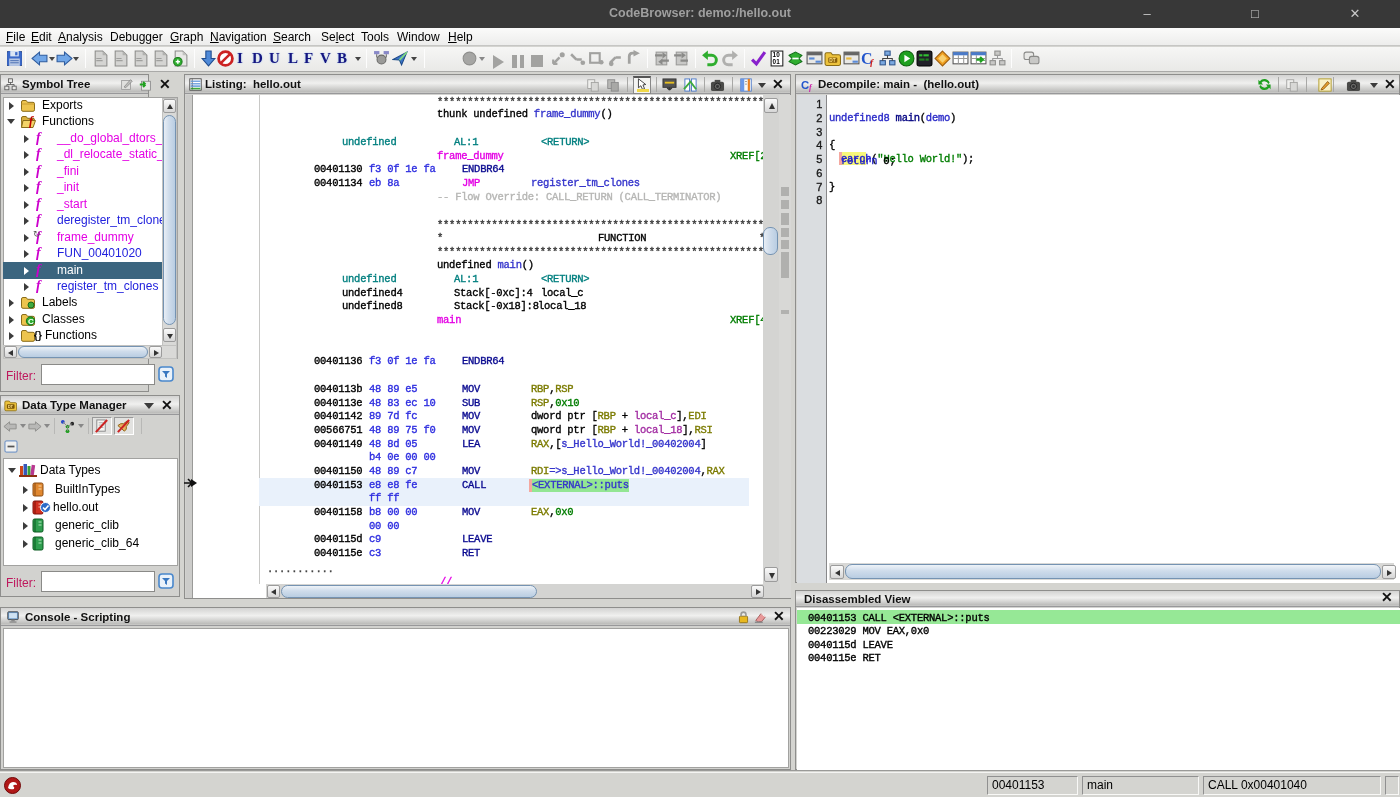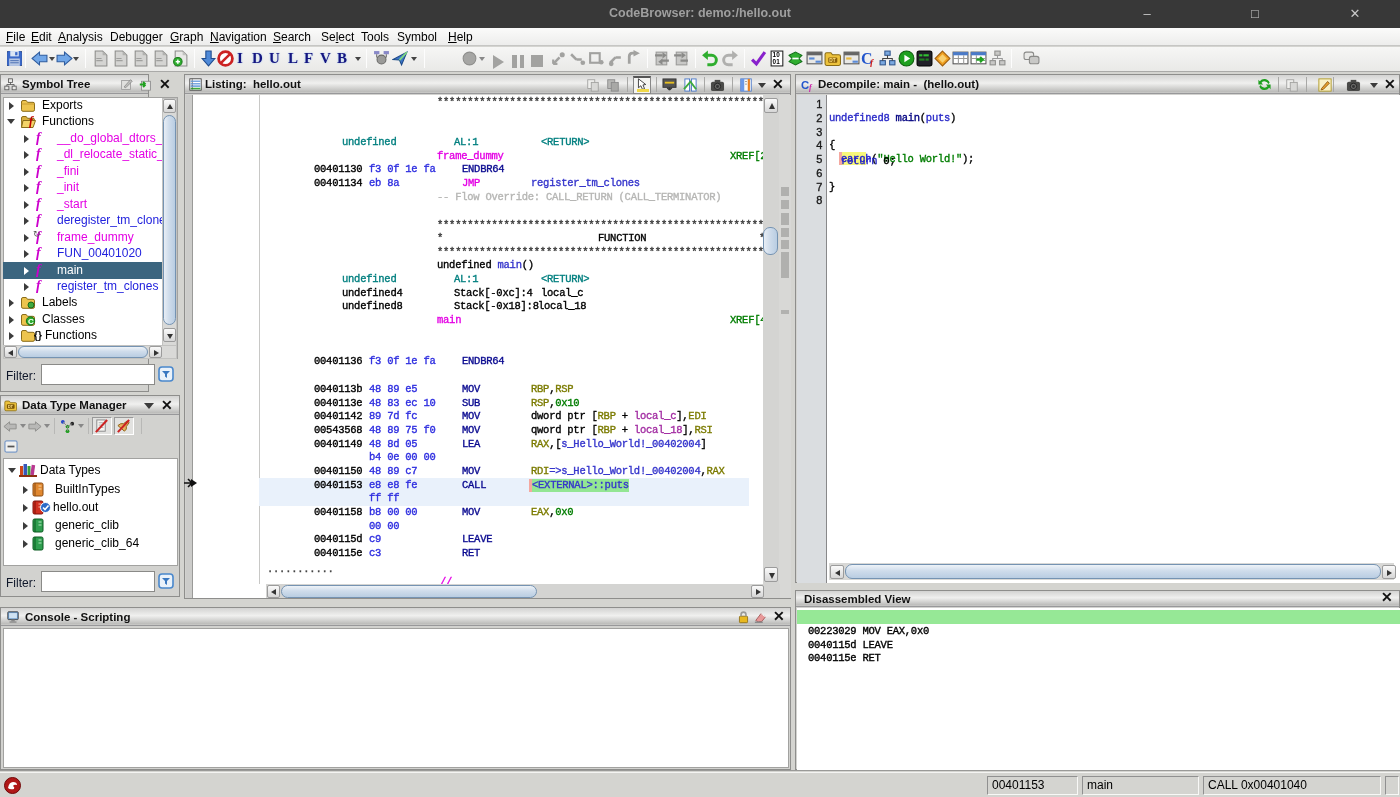--- a/index.html
+++ b/index.html
@@ -43,21 +43,21 @@
 .sthumbh{position:absolute;background:linear-gradient(#eef3f8,#cfdceb 45%,#b9cde2);border:1px solid #7593b2;border-radius:7px}
 .track{position:absolute;background:#d9d9d7;border:1px solid #c2c2c0}
 .tri{position:absolute;width:0;height:0}
 
 .trow{position:absolute;left:0;height:17px;font-size:12px;line-height:17px;color:#000;white-space:pre}
 .tarr{position:absolute;top:5px;width:0;height:0;border-top:4px solid transparent;border-bottom:4px solid transparent;border-left:5px solid #3c3c3c}
 .tarrd{position:absolute;top:6px;width:0;height:0;border-left:4px solid transparent;border-right:4px solid transparent;border-top:5px solid #3c3c3c}
 .fico{position:absolute;top:0;font-family:"Liberation Serif",serif;font-style:italic;font-weight:bold;font-size:14px;color:#cc00cc;line-height:16px}
 .flbl{position:absolute;top:0}
 
-.filterrow{position:absolute;font-size:12px;color:#0f172a}
+.filterrow{position:absolute;font-size:12px;color:#be185d}
 .fbox{position:absolute;background:#fff;border:1px solid #8a8a88}
 .gut{position:absolute;left:0;width:26px;height:14px;line-height:14px;text-align:right;font-family:"Liberation Sans",sans-serif;font-size:11px;color:#1a1a1a}
 .kw{color:#2a2ac8}
 .fn{color:#000080}
 </style></head>
 <body>
 <div id="app">
   <div id="titlebar">CodeBrowser: demo:/hello.out
     <div class="winbtn" style="left:1127px">–</div>
     <div class="winbtn" style="left:1235px">□</div>
@@ -66,21 +66,21 @@
   <div id="menubar">
     <span class="mi" style="left:6px"><span class="ul">F</span>ile</span>
     <span class="mi" style="left:31px"><span class="ul">E</span>dit</span>
     <span class="mi" style="left:58px"><span class="ul">A</span>nalysis</span>
     <span class="mi" style="left:110px">Debugger</span>
     <span class="mi" style="left:170px"><span class="ul">G</span>raph</span>
     <span class="mi" style="left:210px"><span class="ul">N</span>avigation</span>
     <span class="mi" style="left:273px"><span class="ul">S</span>earch</span>
     <span class="mi" style="left:321px">Se<span class="ul">l</span>ect</span>
     <span class="mi" style="left:361px">Tools</span>
-    <span class="mi" style="left:397px">Symbol</span>
+    <span class="mi" style="left:397px">Window</span>
     <span class="mi" style="left:448px"><span class="ul">H</span>elp</span>
   </div>
   <div id="toolbar">
     <svg class="ticon" style="left:6px" viewBox="0 0 16 16">
         <path d="M1 2 q0-1 1-1 h12 q1 0 1 1 v12 q0 1-1 1 h-12 q-1 0-1-1z" fill="#3v68c8"></path>
         <rect x="1" y="1" width="14" height="14" rx="1.5" fill="#3a68c8"></rect>
         <rect x="4" y="1" width="8" height="5" fill="#dce6f4"></rect>
         <rect x="8.6" y="2" width="2.2" height="3" fill="#3a68c8"></rect>
         <rect x="3" y="8" width="10" height="7" fill="#b8c8e4"></rect>
         <rect x="4" y="9.5" width="8" height="1" fill="#5578b8"></rect>
@@ -507,38 +507,39 @@
     <div style="position:absolute;left:1px;top:20px;width:6px;height:503px;background:#ccccca"></div>
     <div style="position:absolute;left:7px;top:20px;width:1px;height:503px;background:#9a9a98"></div>
     <div class="white" style="left:8px;top:20px;width:570px;height:503px;border:none"></div>
     <div style="position:absolute;left:74px;top:20px;width:1px;height:489px;background:#c8c8c6"></div>
     <div id="listbody" class="code" style="position:absolute;left:8px;top:21px;width:570px;height:488px;overflow:hidden;color:#000">
       
       <div class="abs" style="left:66px;top:382px;width:490px;height:27.5px;background:#e9f1fb"></div>
       <div class="abs" style="left:336px;top:382.5px;width:2.5px;height:13px;background:#f4a8a0"></div>
       <div class="abs" style="left:338.5px;top:382.5px;width:97px;height:13px;background:#93e693"></div>
       <div class="ln" style="top:-1.5px"><span style="left:244px;color:#3a3a3a">*************************************************************</span></div>
+      <div class="ln" style="top:11px"><span style="left:244px">thunk undefined <span class="lbl">frame_dummy</span>()</span></div>
       <div class="ln" style="top:39px"><span class="tealc" style="left:149px">undefined</span><span class="tealc" style="left:261px">AL:1</span><span class="tealc" style="left:348px">&lt;RETURN&gt;</span></div>
       <div class="ln" style="top:52.5px"><span class="mag" style="left:244px">frame_dummy</span><span class="grn" style="left:537px">XREF[2]:</span></div>
       <div class="ln" style="top:66px"><span style="left:121px">00401130</span><span class="by" style="left:176px">f3 0f 1e fa</span><span class="mn" style="left:269px">ENDBR64</span></div>
       <div class="ln" style="top:80px"><span style="left:121px">00401134</span><span class="by" style="left:176px">eb 8a</span><span class="mag" style="left:269px">JMP</span><span class="lbl" style="left:338px">register_tm_clones</span></div>
       <div class="ln" style="top:93.5px"><span class="gry" style="left:244px">-- Flow Override: CALL_RETURN (CALL_TERMINATOR)</span></div>
       <div class="ln" style="top:121.5px"><span style="left:244px;color:#3a3a3a">*************************************************************</span></div>
       <div class="ln" style="top:135px"><span style="left:244px;color:#3a3a3a">*</span><span style="left:405px">FUNCTION</span><span style="left:566px;color:#3a3a3a">*</span></div>
       <div class="ln" style="top:148.5px"><span style="left:244px;color:#3a3a3a">*************************************************************</span></div>
       <div class="ln" style="top:162px"><span style="left:244px">undefined <span class="lbl">main</span>()</span></div>
       <div class="ln" style="top:176px"><span class="tealc" style="left:149px">undefined</span><span class="tealc" style="left:261px">AL:1</span><span class="tealc" style="left:348px">&lt;RETURN&gt;</span></div>
       <div class="ln" style="top:189.5px"><span style="left:149px">undefined4</span><span style="left:261px">Stack[-0xc]:4</span><span style="left:348px">local_c</span></div>
       <div class="ln" style="top:203px"><span style="left:149px">undefined8</span><span style="left:261px">Stack[-0x18]:8</span><span style="left:345px">local_18</span></div>
       <div class="ln" style="top:217px"><span class="mag" style="left:244px">main</span><span class="grn" style="left:537px">XREF[4]:</span></div>
       <div class="ln" style="top:258px"><span style="left:121px">00401136</span><span class="by" style="left:176px">f3 0f 1e fa</span><span class="mn" style="left:269px">ENDBR64</span></div>
       <div class="ln" style="top:285.5px"><span style="left:121px">0040113b</span><span class="by" style="left:176px">48 89 e5</span><span class="mn" style="left:269px">MOV</span><span style="left:338px"><span class="reg">RBP</span>,<span class="reg">RSP</span></span></div>
       <div class="ln" style="top:299.5px"><span style="left:121px">0040113e</span><span class="by" style="left:176px">48 83 ec 10</span><span class="mn" style="left:269px">SUB</span><span style="left:338px"><span class="reg">RSP</span>,<span class="num">0x10</span></span></div>
       <div class="ln" style="top:313px"><span style="left:121px">00401142</span><span class="by" style="left:176px">89 7d fc</span><span class="mn" style="left:269px">MOV</span><span style="left:338px">dword ptr [<span class="reg">RBP</span> + <span class="loc">local_c</span>],<span class="reg">EDI</span></span></div>
-      <div class="ln" style="top:327px"><span style="left:121px">00543568</span><span class="by" style="left:176px">48 89 75 f0</span><span class="mn" style="left:269px">MOV</span><span style="left:338px">qword ptr [<span class="reg">RBP</span> + <span class="loc">local_18</span>],<span class="reg">RSI</span></span></div>
+      <div class="ln" style="top:327px"><span style="left:121px">00566751</span><span class="by" style="left:176px">48 89 75 f0</span><span class="mn" style="left:269px">MOV</span><span style="left:338px">qword ptr [<span class="reg">RBP</span> + <span class="loc">local_18</span>],<span class="reg">RSI</span></span></div>
       <div class="ln" style="top:340.5px"><span style="left:121px">00401149</span><span class="by" style="left:176px">48 8d 05</span><span class="mn" style="left:269px">LEA</span><span style="left:338px"><span class="reg">RAX</span>,[<span class="lbl">s_Hello_World!_00402004</span>]</span></div>
       <div class="ln" style="top:354px"><span class="by" style="left:176px">b4 0e 00 00</span></div>
       <div class="ln" style="top:368px"><span style="left:121px">00401150</span><span class="by" style="left:176px">48 89 c7</span><span class="mn" style="left:269px">MOV</span><span style="left:338px"><span class="reg">RDI</span><span class="lbl">=&gt;s_Hello_World!_00402004</span>,<span class="reg">RAX</span></span></div>
       <div class="ln" style="top:381.5px"><span style="left:121px">00401153</span><span class="by" style="left:176px">e8 e8 fe</span><span class="mn" style="left:269px">CALL</span><span class="lbl" style="left:339px">&lt;EXTERNAL&gt;::puts</span></div>
       <div class="ln" style="top:395px"><span class="by" style="left:176px">ff ff</span></div>
       <div class="ln" style="top:409px"><span style="left:121px">00401158</span><span class="by" style="left:176px">b8 00 00</span><span class="mn" style="left:269px">MOV</span><span style="left:338px"><span class="reg">EAX</span>,<span class="num">0x0</span></span></div>
       <div class="ln" style="top:422.5px"><span class="by" style="left:176px">00 00</span></div>
       <div class="ln" style="top:436px"><span style="left:121px">0040115d</span><span class="by" style="left:176px">c9</span><span class="mn" style="left:269px">LEAVE</span></div>
       <div class="ln" style="top:450px"><span style="left:121px">0040115e</span><span class="by" style="left:176px">c3</span><span class="mn" style="left:269px">RET</span></div>
       <div class="ln" style="top:466px"><span style="left:74px;color:#444">...........</span></div>
@@ -609,21 +610,21 @@
     <div class="white" style="left:31px;top:20px;width:573px;height:488px;border:none"></div>
     <div id="decbody" class="code" style="position:absolute;left:0;top:20px;width:604px;height:468px;overflow:hidden">
       <div class="gut" style="top:2.3px">1</div>
       <div class="gut" style="top:16px">2</div>
       <div class="gut" style="top:29.7px">3</div>
       <div class="gut" style="top:43.4px">4</div>
       <div class="gut" style="top:57.1px">5</div>
       <div class="gut" style="top:70.8px">6</div>
       <div class="gut" style="top:84.5px">7</div>
       <div class="gut" style="top:98.2px">8</div>
-      <div class="ln" style="top:16px"><span style="left:33px"><span class="kw">undefined8</span> <span class="fn">main</span>(<span class="kw">puts</span>)</span></div>
+      <div class="ln" style="top:16px"><span style="left:33px"><span class="kw">undefined8</span> <span class="fn">main</span>(<span class="kw">demo</span>)</span></div>
       <div class="ln" style="top:43.4px"><span style="left:33px">{</span></div>
       <div class="abs" style="left:43px;top:57.1px;width:2.5px;height:13px;background:#f4a8a0"></div>
       <div class="abs" style="left:45.5px;top:57.1px;width:24.5px;height:13px;background:#f8f87a"></div>
       <div class="ln" style="top:57.1px"><span style="left:45px"><span style="color:#2020cc">earch</span>(<span class="num">"Hello World!"</span>);</span></div>
       <div class="ln" style="top:59px"><span style="left:45px"><span class="kw">return</span> 0;</span></div>
       <div class="ln" style="top:84.5px"><span style="left:33px">}</span></div>
     </div>
 
     <div class="track" style="left:33px;top:488px;width:565px;height:17px;border:none;background:#d8d8d6"></div>
     <div class="sbtn" style="left:34px;top:490px;width:14px;height:14px">
@@ -636,20 +637,21 @@
   </div>
 
   <div class="panel" id="disasm" style="left:795px;top:590px;width:605px;height:180px">
     <div class="phdr" style="height:16px;line-height:16px">
       <span style="position:absolute;left:8px">Disassembled View</span>
       <span class="hx" style="left:585px;top:-2px">✕</span>
     </div>
     <div class="white" style="left:1px;top:17px;width:603px;height:162px;border:none"></div>
     <div id="disbody" class="code" style="position:absolute;left:1px;top:17px;width:603px;height:162px;overflow:hidden">
       <div class="abs" style="left:0;top:2px;width:603px;height:13.8px;background:#96e896"></div>
+      <div class="ln" style="top:2.5px"><span style="left:11px">00401153 CALL &lt;EXTERNAL&gt;::puts</span></div>
       <div class="ln" style="top:16px"><span style="left:11px">00223029 MOV EAX,0x0</span></div>
       <div class="ln" style="top:29.5px"><span style="left:11px">0040115d LEAVE</span></div>
       <div class="ln" style="top:43px"><span style="left:11px">0040115e RET</span></div>
     </div>
   </div>
 
   <div class="panel" id="console" style="left:0;top:607px;width:791px;height:163px">
     <div class="phdr" style="height:18px;line-height:18px">
       <svg style="position:absolute;left:5px;top:2px" width="14" height="14" viewBox="0 0 16 16">
           <rect x="2" y="2" width="12" height="9" rx="1" fill="#6a98c8" stroke="#444"></rect>

